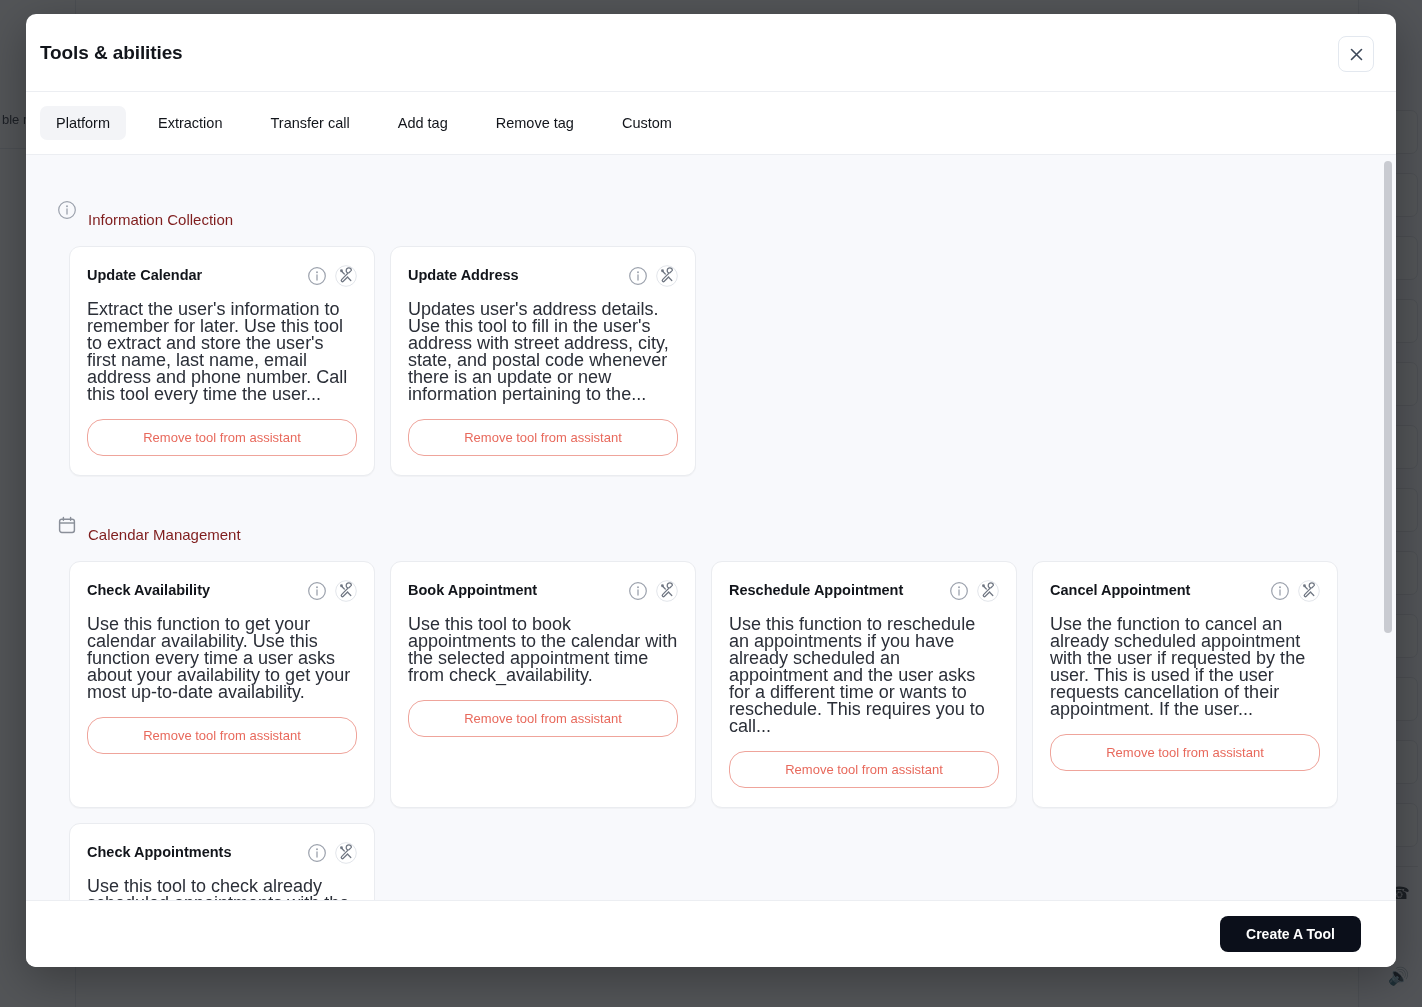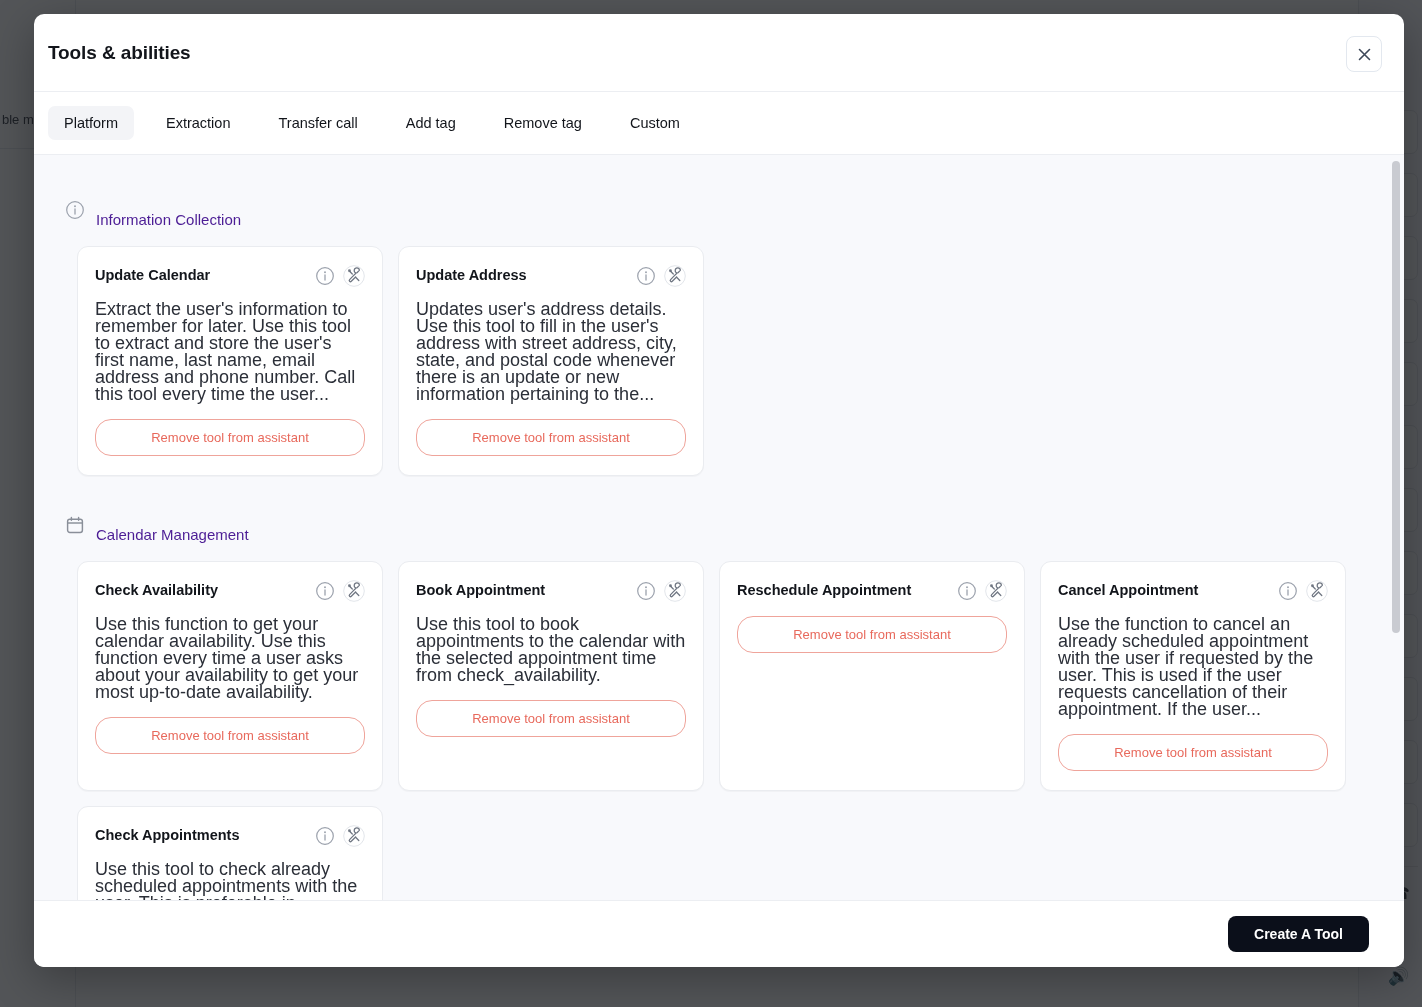--- a/index.html
+++ b/index.html
@@ -51,21 +51,21 @@
 
   
   #scrim {
     position: absolute; inset: 0;
     background: rgba(17,19,24,0.72);
   }
 
   
   #modal {
     position: absolute;
-    left: 34px; top: 14px;
+    left: 26px; top: 14px;
     width: 1370px; height: 953px;
     background: #ffffff;
     border-radius: 10px;
     box-shadow: 0 12px 46px rgba(0,0,0,0.30);
     display: flex; flex-direction: column;
     overflow: hidden;
   }
 
   
   .modal-header {
@@ -122,21 +122,21 @@
     padding-right: 10px;
   }
 
   .group { padding-top: 0; }
   .group-header {
     display: flex; align-items: center; gap: 11px;
     padding: 30px 0 18px 17px;
   }
   .group-header.first { padding-top: 36px; }
   .group-title {
-    font-size: 15px; color: #4c1d95; margin-top: 20px;
+    font-size: 15px; color: #7f1d1d; margin-top: 20px;
   }
   .group-icon { width: 20px; height: 20px; display: block; color: #8a8f99; flex: 0 0 20px; }
 
   .cards-row {
     display: flex;
     flex-wrap: wrap;
     gap: 15px;
     padding-left: 29px;
   }
   .tool-card {
@@ -440,20 +440,21 @@
       <circle cx="11" cy="11" r="10.3" fill="#ffffff" stroke="#e2e5ea" stroke-width="1"></circle>
       <g stroke="#6f7682" stroke-width="1.25" fill="none" stroke-linecap="round" stroke-linejoin="round">
         <path d="M6.3 6.0 L9.3 9.0 M12.6 12.3 L15.8 15.5"></path>
         <path d="M5.7 5.0 L7.0 4.8 L7.3 6.3 L6.1 6.5 Z"></path>
         <path d="M15.8 5.9 L14.0 7.7 M16.4 5.2 A2.6 2.6 0 1 0 13.1 8.0 L9.0 12.1 L6.6 14.6 A1.2 1.2 0 0 0 8.3 16.3 L12.6 12.0"></path>
       </g>
     </svg>
                   </span>
                 </div>
               </div>
+              <div class="card-desc">Use this function to reschedule an appointments if you have already scheduled an appointment and the user asks for a different time or wants to reschedule. This requires you to call...</div>
               <button class="remove-btn">Remove tool from assistant</button>
             </div>
             <div class="tool-card">
               <div class="card-top">
                 <div class="card-title">Cancel Appointment</div>
                 <div class="card-actions">
                   <span class="icon-btn">
                     <svg width="20" height="20" viewBox="0 0 20 20">
       <circle cx="10" cy="10" r="8.3" fill="none" stroke="#9ba1ac" stroke-width="1.2"></circle>
       <circle cx="10" cy="6.2" r="0.95" fill="#9ba1ac"></circle>

